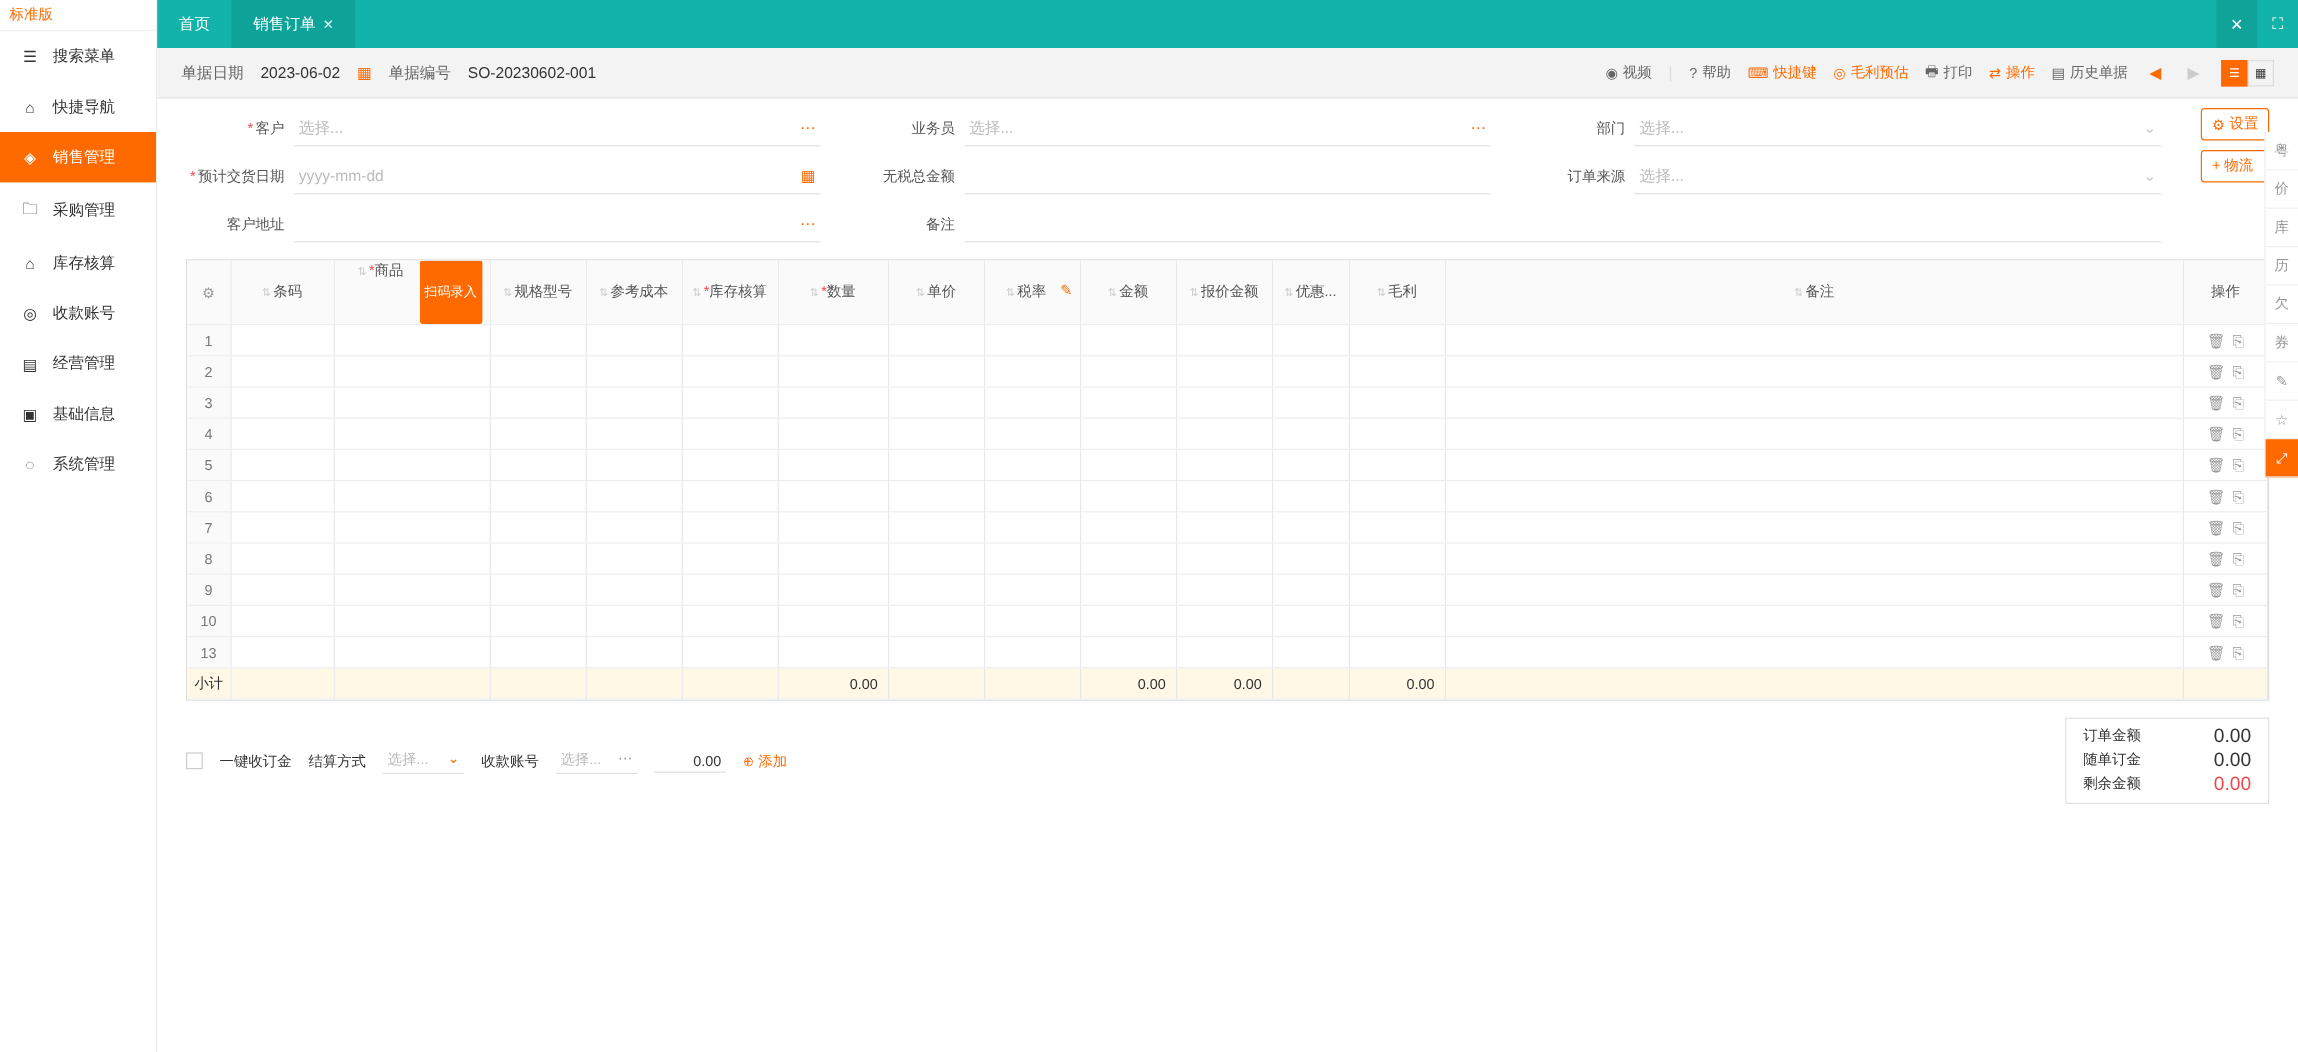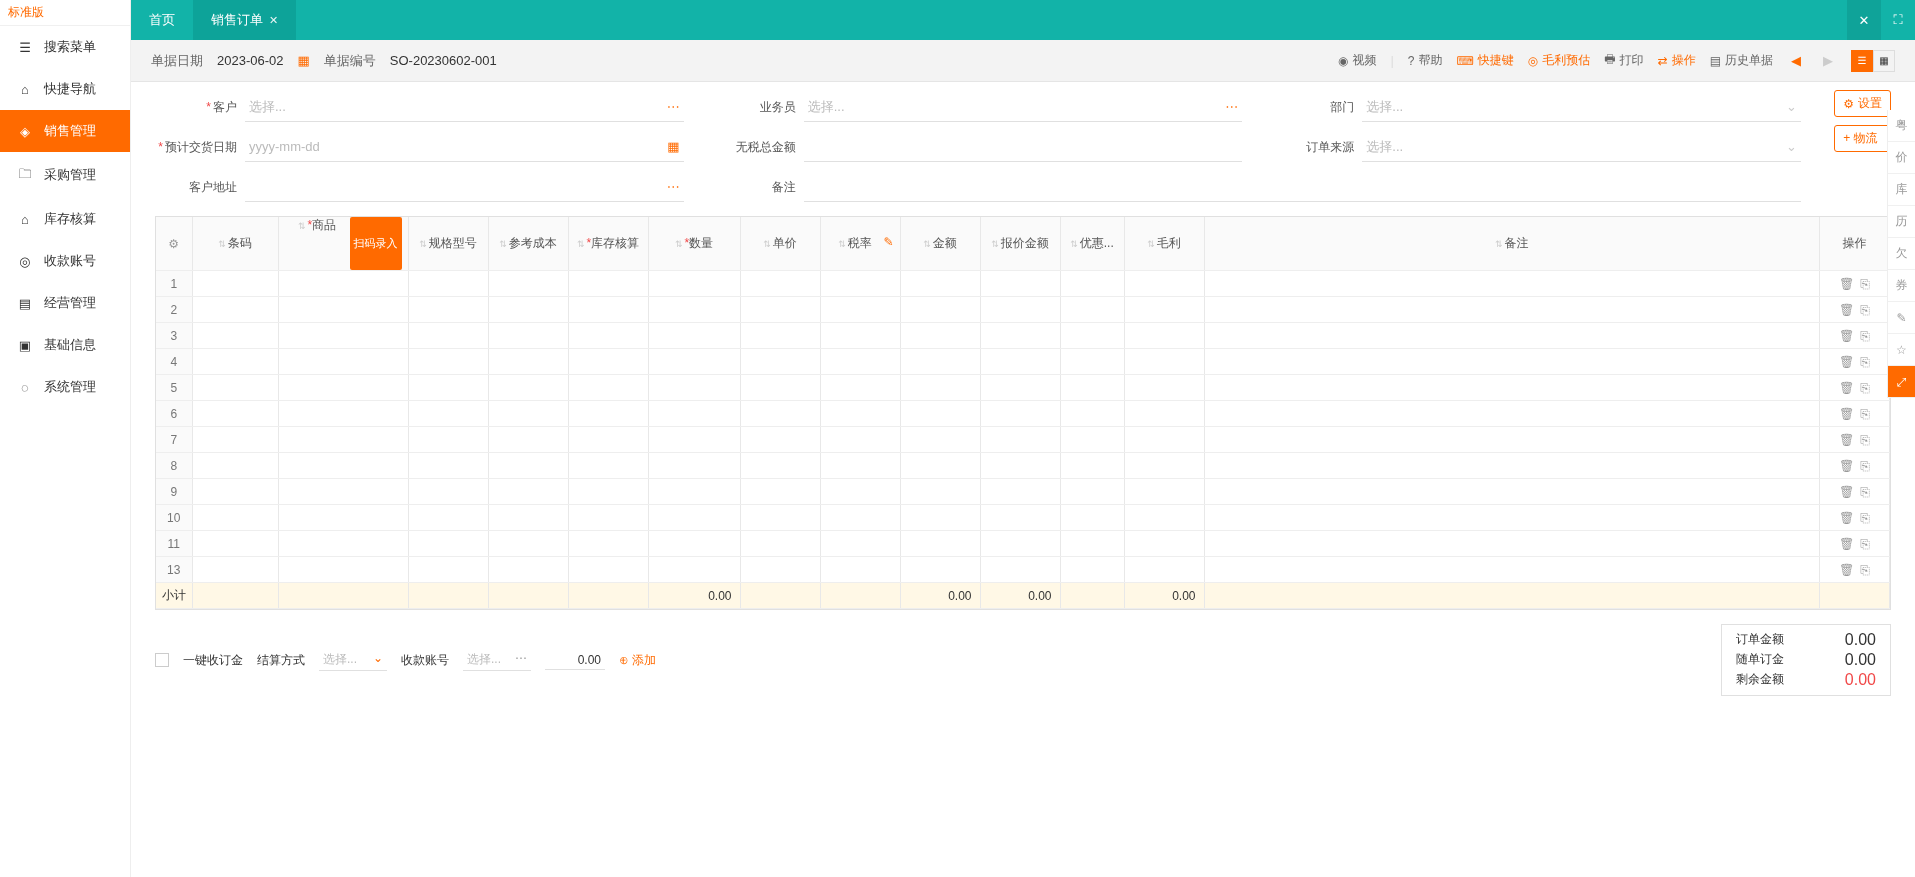--- a/index.html
+++ b/index.html
@@ -431,37 +431,20 @@
               <td></td>
               <td></td>
               <td></td>
               <td></td>
               <td></td>
               <td></td>
               <td></td>
               <td class="actions"><span>🗑</span><span>⎘</span></td>
             </tr>
             <tr>
-              <td class="rownum">11</td>
-              <td></td>
-              <td></td>
-              <td></td>
-              <td></td>
-              <td></td>
-              <td></td>
-              <td></td>
-              <td></td>
-              <td></td>
-              <td></td>
-              <td></td>
-              <td></td>
-              <td></td>
-              <td class="actions"><span>🗑</span><span>⎘</span></td>
-            </tr>
-            <tr>
               <td class="rownum">13</td>
               <td></td>
               <td></td>
               <td></td>
               <td></td>
               <td></td>
               <td></td>
               <td></td>
               <td></td>
               <td></td>

